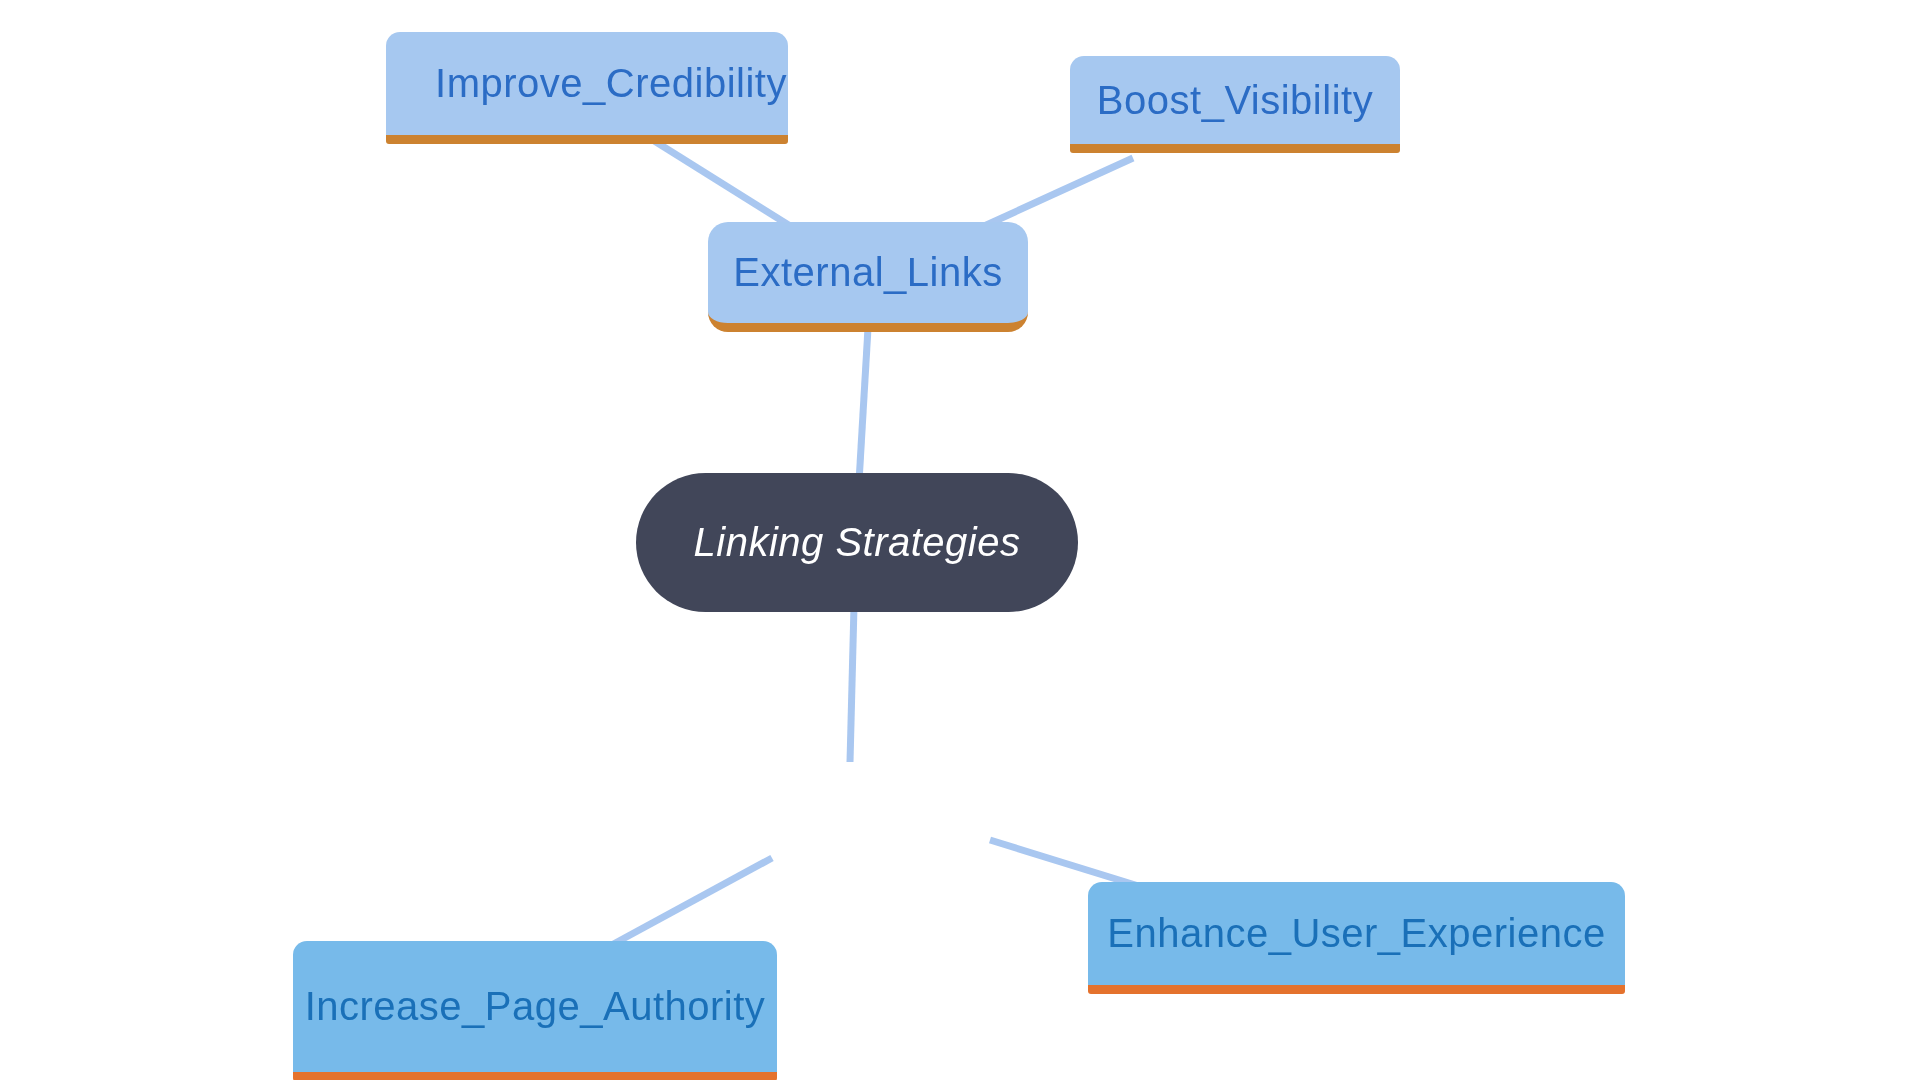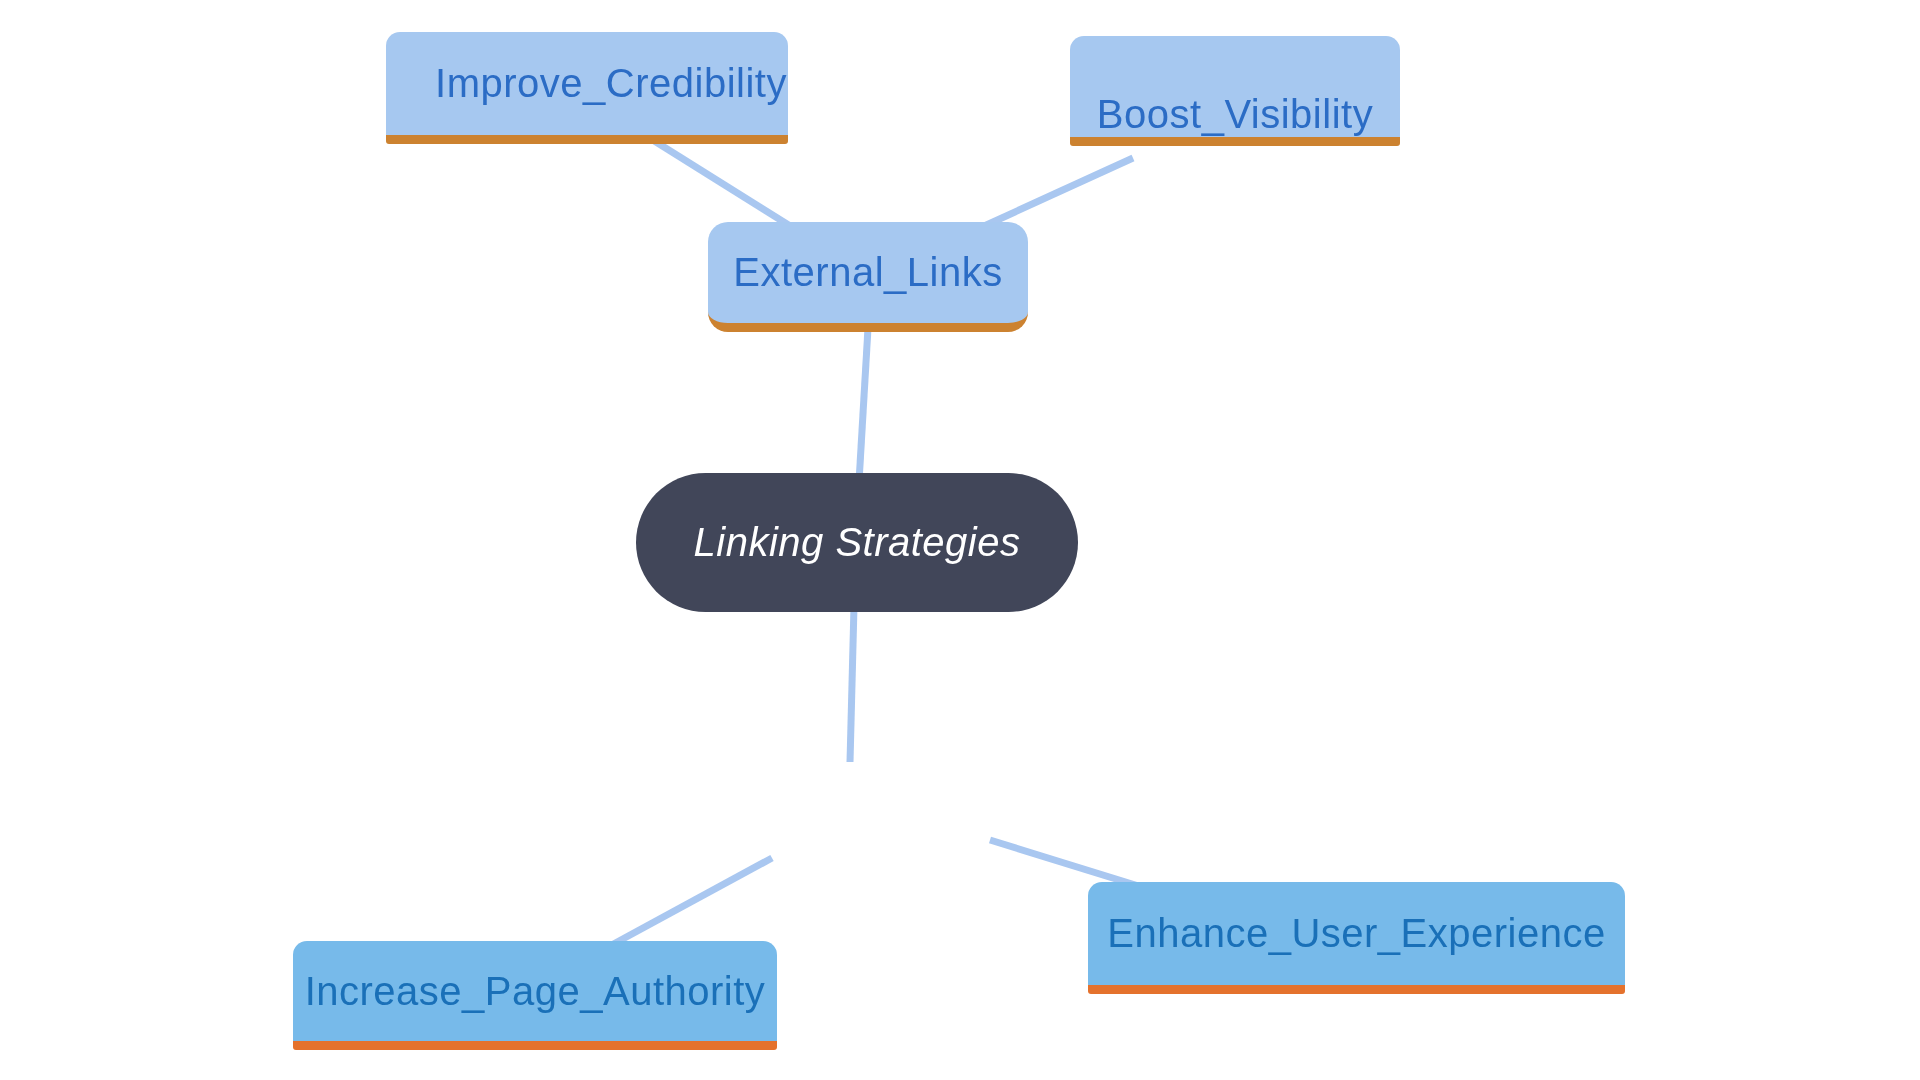--- a/index.html
+++ b/index.html
@@ -81,34 +81,34 @@
     <line x1="868" y1="328" x2="859" y2="482"></line>
     <line x1="854" y1="606" x2="850" y2="762"></line>
     <line x1="772" y1="858" x2="608" y2="947"></line>
     <line x1="990" y1="840" x2="1145" y2="888"></line>
   </svg>
 
   <div class="node branch-a" style="left:386px; top:32px; width:402px; height:112px;padding-left:48px;">
     <span>Improve_Credibility</span>
   </div>
 
-  <div class="node branch-a" style="left:1070px; top:36px; width:330px; height:110px;align-items:flex-end;">
+  <div class="node branch-a" style="left:1070px; top:56px; width:330px; height:97px;">
     <span>Boost_Visibility</span>
   </div>
 
   <div class="node branch-a" style="left:708px; top:222px; width:320px; height:110px;border-radius:20px;">
     <span>External_Links</span>
   </div>
 
   <div class="node root-pill" style="left:636px; top:473px; width:442px; height:139px;">
     <span>Linking Strategies</span>
   </div>
 
 
-  <div class="node branch-b" style="left:293px; top:941px; width:484px; height:109px;">
+  <div class="node branch-b" style="left:293px; top:941px; width:484px; height:140px;">
     <span>Increase_Page_Authority</span>
   </div>
 
   <div class="node branch-b" style="left:1088px; top:882px; width:537px; height:112px;">
     <span>Enhance_User_Experience</span>
   </div>
 
 </div>
 
 </body></html>

